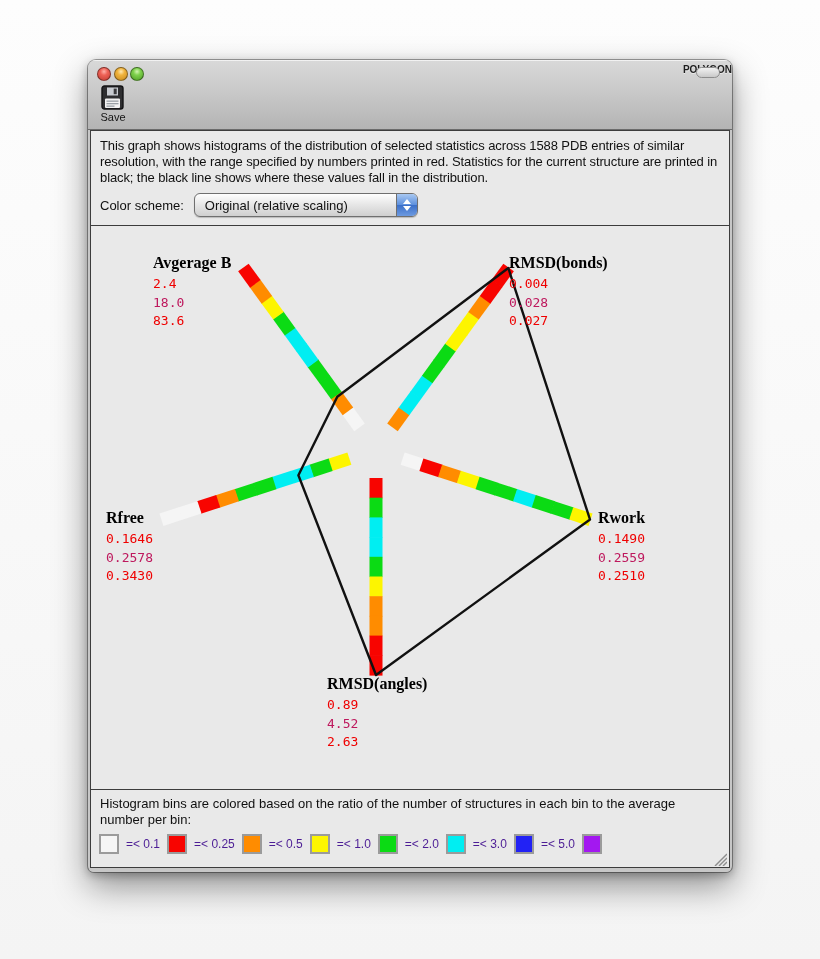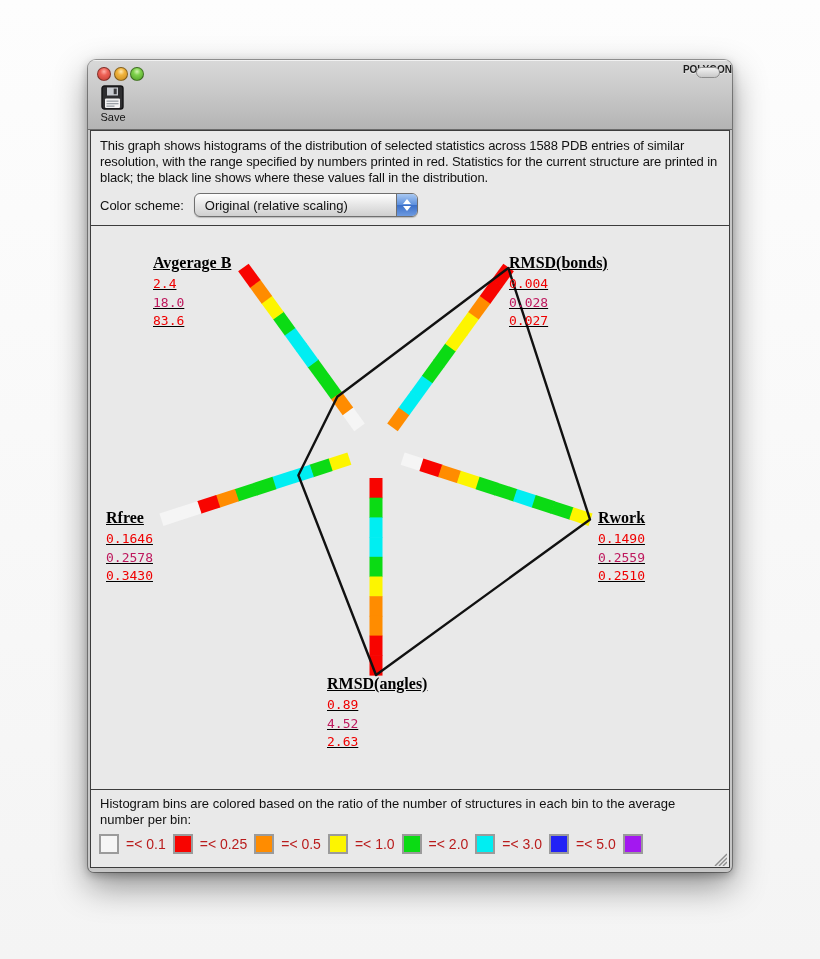--- a/index.html
+++ b/index.html
@@ -42,37 +42,37 @@
   .popup-stepper { width:21px; height:100%; border-left:1px solid #6f6f6f; border-radius:0 5px 5px 0;
     background:linear-gradient(#a8c8f2,#5c8fdd 50%,#3a6fc9 51%,#6d9ae0); position:relative; }
   .popup-stepper:before { content:""; position:absolute; left:50%; top:5px; transform:translateX(-50%);
     border-left:4px solid transparent; border-right:4px solid transparent; border-bottom:5px solid #fff; }
   .popup-stepper:after { content:""; position:absolute; left:50%; bottom:5px; transform:translateX(-50%);
     border-left:4px solid transparent; border-right:4px solid transparent; border-top:5px solid #fff; }
 
   
   .section-plot { position:relative; width:100%; height:564px; border-bottom:1px solid #3c3c3c; background:#e9e9e9; }
   .section-plot svg { position:absolute; left:0; top:0; }
-  .albl { position:absolute;text-decoration:underline; }
+  .albl { position:absolute; }
   .axis-title { font-family:"Liberation Serif",serif; font-weight:bold; font-size:16px; color:#000; margin-bottom:3px; }
   .axis-val { font-family:"DejaVu Sans Mono",monospace; font-size:13px; line-height:18.5px; color:#be185d; }
   .axis-val.red { color:#ef0000; }
   .albl-average_b  { left:62px;  top:28px; }
   .albl-rmsd_bonds { left:418px; top:28px; }
   .albl-rwork      { left:507px; top:283px; }
   .albl-rfree      { left:15px;  top:283px; }
   .albl-rmsd_angles{ left:236px; top:449px; }
 
   
   .section-legend { position:relative; width:100%; height:78px; padding:6px 9px 12px 9px; }
   .legend-text { font-size:13px; line-height:16px; color:#101010; width:600px; }
   .legend-row { position:absolute; left:8px; top:44px; display:flex; align-items:center; }
   .lg-item { display:flex; align-items:center; margin-right:7px; }
   .lg-swatch { width:20px; height:20px; border:2px solid #9b9b9b; background:#fff; }
-  .lg-label { font-size:14px; color:#b91c1c; margin-left:7px; white-space:nowrap; }
+  .lg-label { font-size:12px; color:#4c1d95; margin-left:7px; white-space:nowrap; }
   .grip { position:absolute; right:2px; bottom:2px; width:15px; height:15px; }
 
   .baseline-strip { position:absolute; left:0; bottom:0; width:100%; height:3px; background:#c7c7c7; }
 </style>
 </head>
 <body>
 
 <div class="page">
   <div class="window">
 

